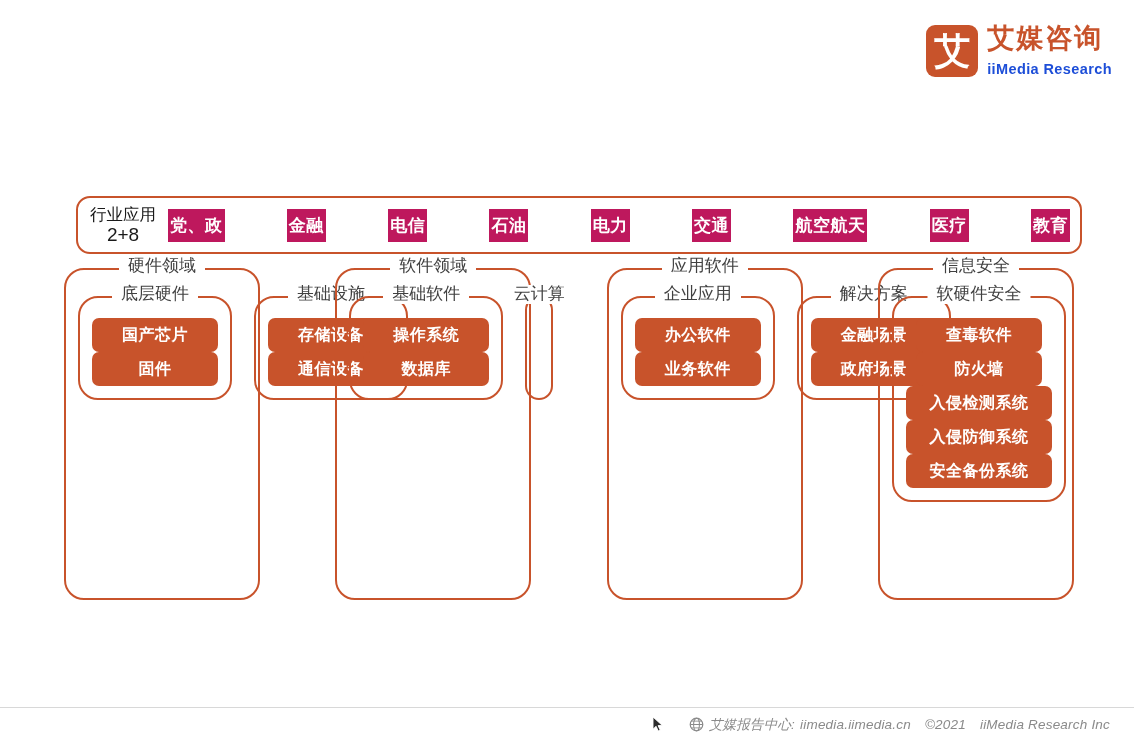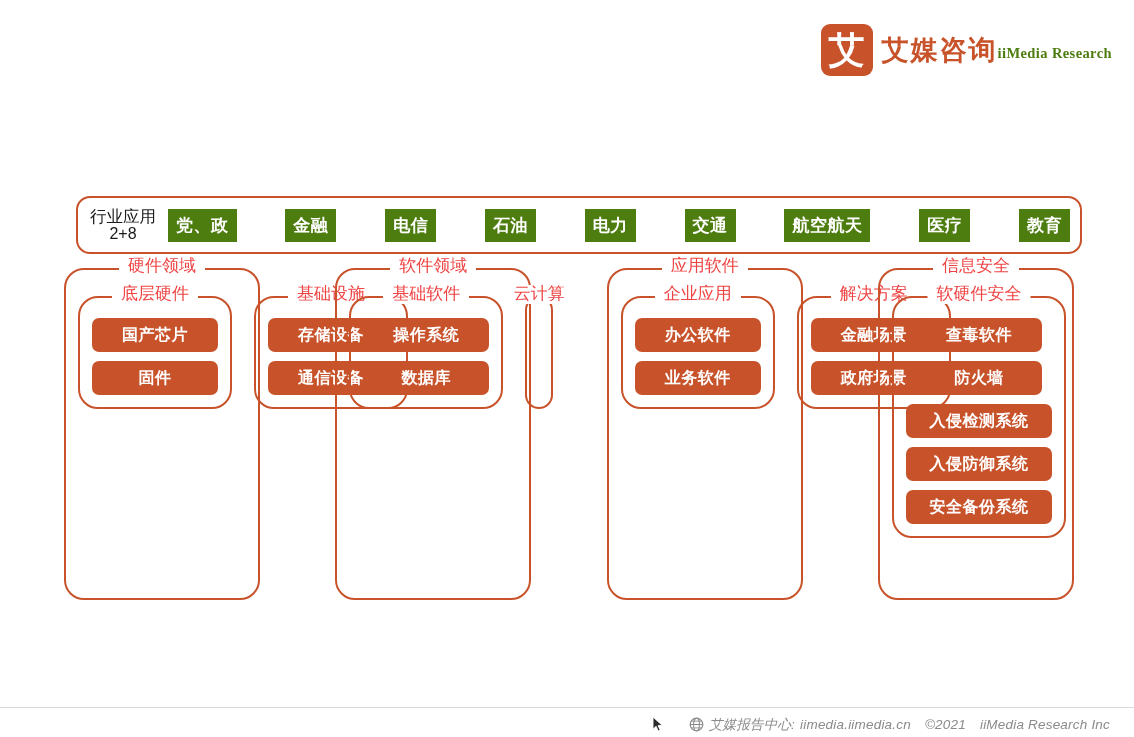--- a/index.html
+++ b/index.html
@@ -65,30 +65,30 @@
     position: absolute;
     left: 0; right: 0;
     top: 50%;
     transform: translateY(-50%);
     text-align: center;
     color: #ffffff;
     font-size: 36px;
     font-weight: bold;
     line-height: 1;
   }
-  .logo-text { display: flex; justify-content: center; font-family: Liberation Serif, serif; }
+  .logo-text { display: flex; flex-direction: column; justify-content: center; }
   .logo-cn {
     color: #C8532B;
     font-size: 27px;
     font-weight: bold;
     letter-spacing: 2px;
     line-height: 1.05;
   }
   .logo-en {
-    color: #4d7c0f;
+    color: #1d4ed8;
     font-size: 14.5px;
     font-weight: bold;
     letter-spacing: 0.4px;
     line-height: 1.2;
     margin-top: 9px;
   }
 
   
   .diagram {
     position: absolute;
@@ -114,34 +114,34 @@
   }
   .apps-label {
     flex: 0 0 auto;
     text-align: center;
     font-size: 16.5px;
     line-height: 1.12;
     color: #1a1a1a;
     padding: 0 6px 0 2px;
     white-space: nowrap;
   }
-  .apps-label .l2 { font-size: 16px; }
+  .apps-label .l2 { font-size: 19px; }
   .apps-tags {
     flex: 1 1 auto;
     display: flex;
     align-items: center;
     justify-content: space-between;
     padding-left: 6px;
   }
   .tag {
-    background: #4d7c0f;
+    background: #be185d;
     color: #ffffff;
     font-size: 17px;
     font-weight: bold;
-    padding: 5px 8px;
+    padding: 5px 2px;
     white-space: nowrap;
     letter-spacing: 0.5px;
   }
 
   
   .columns {
     position: absolute;
     left: 0;
     top: 72px;
     width: 1010px;
@@ -159,21 +159,21 @@
     background: transparent;
   }
   .fs > .fs-legend {
     position: absolute;
     top: -13px;
     left: 50%;
     transform: translateX(-50%);
     background: #ffffff;
     padding: 0 9px;
     font-size: 17px;
-    color: #ef4444;
+    color: #404040;
     white-space: nowrap;
     line-height: 1.1;
   }
 
   .col {
     width: 196px;
     height: 332px;
     padding: 0;
   }
   .col-inner {
@@ -185,21 +185,20 @@
     display: flex;
     flex-direction: row;
     gap: 22px;
   }
   .sub {
     padding: 20px 12px 12px 12px;
   }
   .chips {
     display: flex;
     flex-direction: column;
-    gap: 9px;
     align-items: center;
   }
   .chip {
     background: #C8532B;
     color: #ffffff;
     border-radius: 7px;
     font-size: 16px;
     font-weight: bold;
     line-height: 1;
     padding: 9px 12px;

